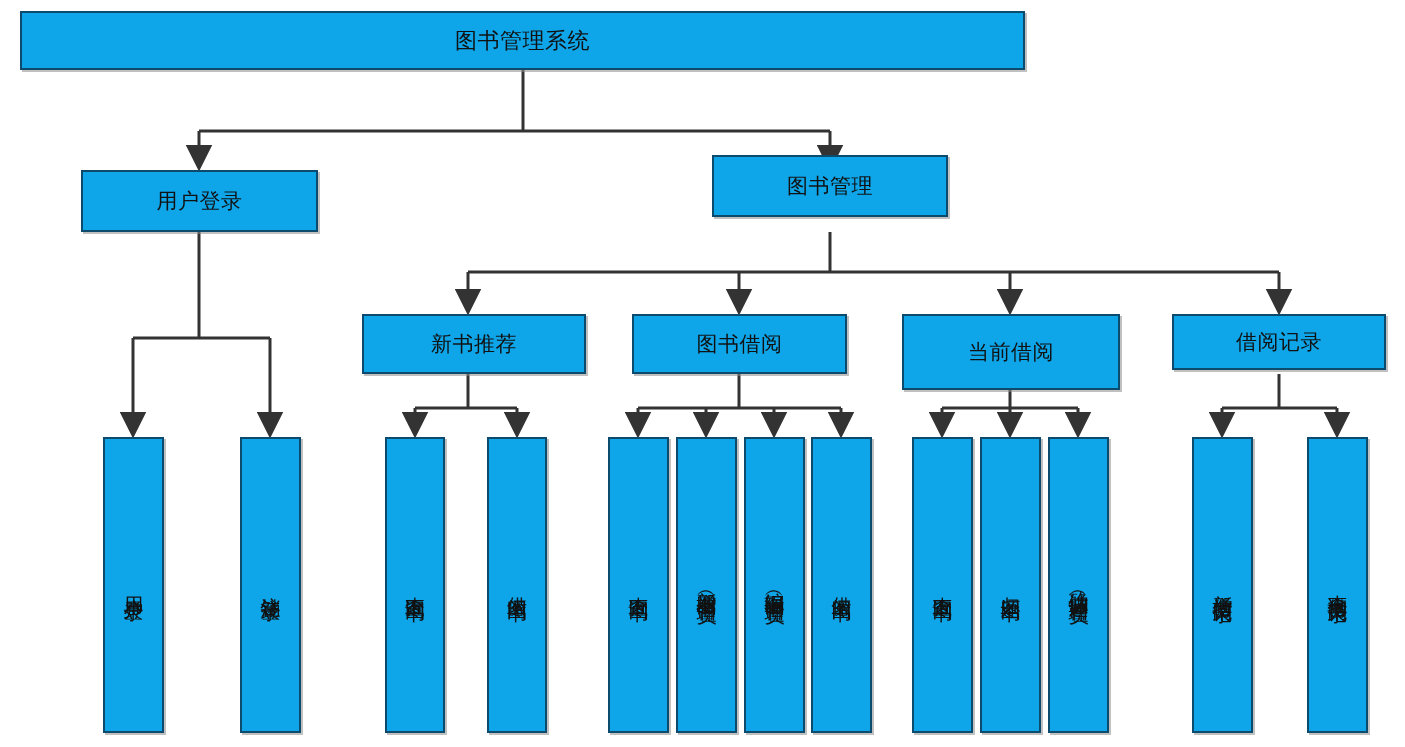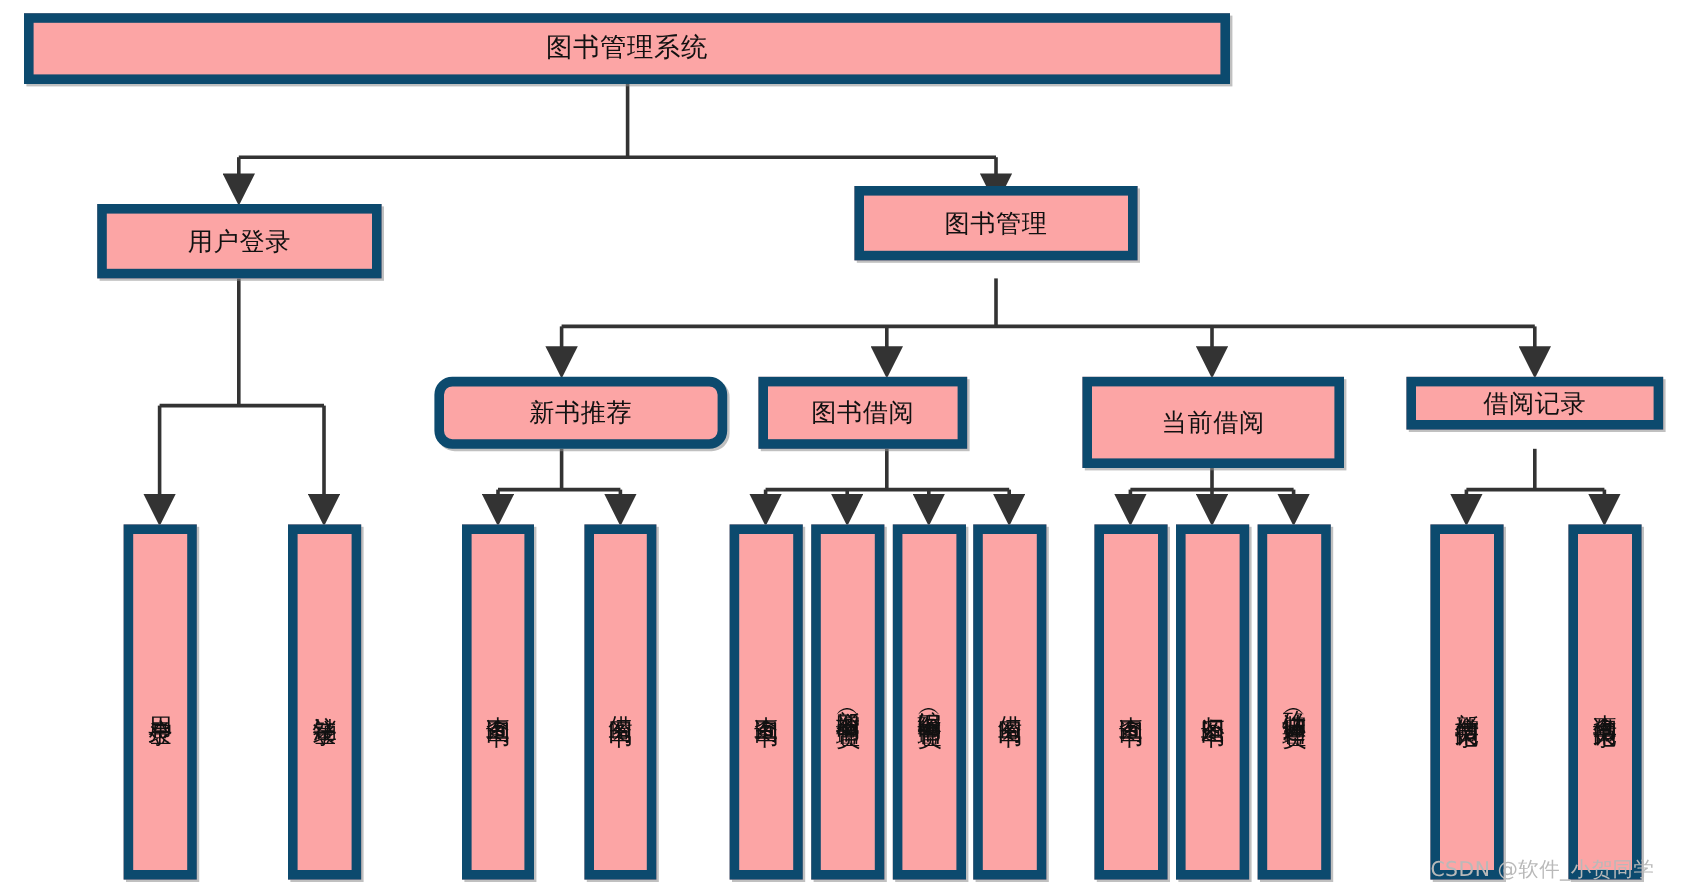--- a/index.html
+++ b/index.html
@@ -5,22 +5,22 @@
   html,body{margin:0;padding:0;background:#ffffff;}
   body{
     font-family:"DejaVu Sans","Liberation Sans",sans-serif;
     width:1405px;height:747px;overflow:hidden;
   }
   #stage{position:relative;width:1405px;height:747px;background:#fff;}
   svg#wires{position:absolute;left:0;top:0;width:1405px;height:747px;}
   .node{
     position:absolute;
     box-sizing:border-box;
-    background:#fca5a5;
-    border:8px solid #0c4a6e;
+    background:#0ea5e9;
+    border:2px solid #0c4a6e;
     display:flex;align-items:center;justify-content:center;
     color:#111;
   }
   .node.shadowed{box-shadow:2px 2px 0 rgba(140,140,140,.55);}
   .node .lbl{
     display:block;
     line-height:1.18;
     letter-spacing:.5px;
     white-space:pre;
     text-align:center;
@@ -105,30 +105,30 @@
     <span class="lbl">图书管理系统</span>
   </div>
 
   <div class="node h shadowed" style="left:81px;top:170px;width:237px;height:62px;">
     <span class="lbl">用户登录</span>
   </div>
   <div class="node h shadowed" style="left:712px;top:155px;width:236px;height:62px;">
     <span class="lbl">图书管理</span>
   </div>
 
-  <div class="node h shadowed" style="left:362px;top:314px;width:244px;height:60px;border-radius:15px;">
+  <div class="node h shadowed" style="left:362px;top:314px;width:224px;height:60px;">
     <span class="lbl">新书推荐</span>
   </div>
-  <div class="node h shadowed" style="left:632px;top:314px;width:174px;height:60px;">
+  <div class="node h shadowed" style="left:632px;top:314px;width:215px;height:60px;">
     <span class="lbl">图书借阅</span>
   </div>
   <div class="node h shadowed" style="left:902px;top:314px;width:218px;height:76px;">
     <span class="lbl">当前借阅</span>
   </div>
-  <div class="node h shadowed" style="left:1172px;top:314px;width:214px;height:44px;">
+  <div class="node h shadowed" style="left:1172px;top:314px;width:214px;height:56px;">
     <span class="lbl">借阅记录</span>
   </div>
 
   <div class="node v shadowed" style="left:103px;top:437px;width:61px;height:296px;">
     <span class="lbl">用户登录</span>
   </div>
   <div class="node v shadowed" style="left:240px;top:437px;width:61px;height:296px;">
     <span class="lbl">注销登录</span>
   </div>
 
@@ -162,15 +162,14 @@
     <span class="lbl">确认归还（管理员）</span>
   </div>
 
   <div class="node v shadowed" style="left:1192px;top:437px;width:61px;height:296px;">
     <span class="lbl">新增借阅记录</span>
   </div>
   <div class="node v shadowed" style="left:1307px;top:437px;width:61px;height:296px;">
     <span class="lbl">查询借阅记录</span>
   </div>
 
-  <div id="watermark">CSDN @软件_小贺同学</div>
 
 </div>
 
 </body></html>

